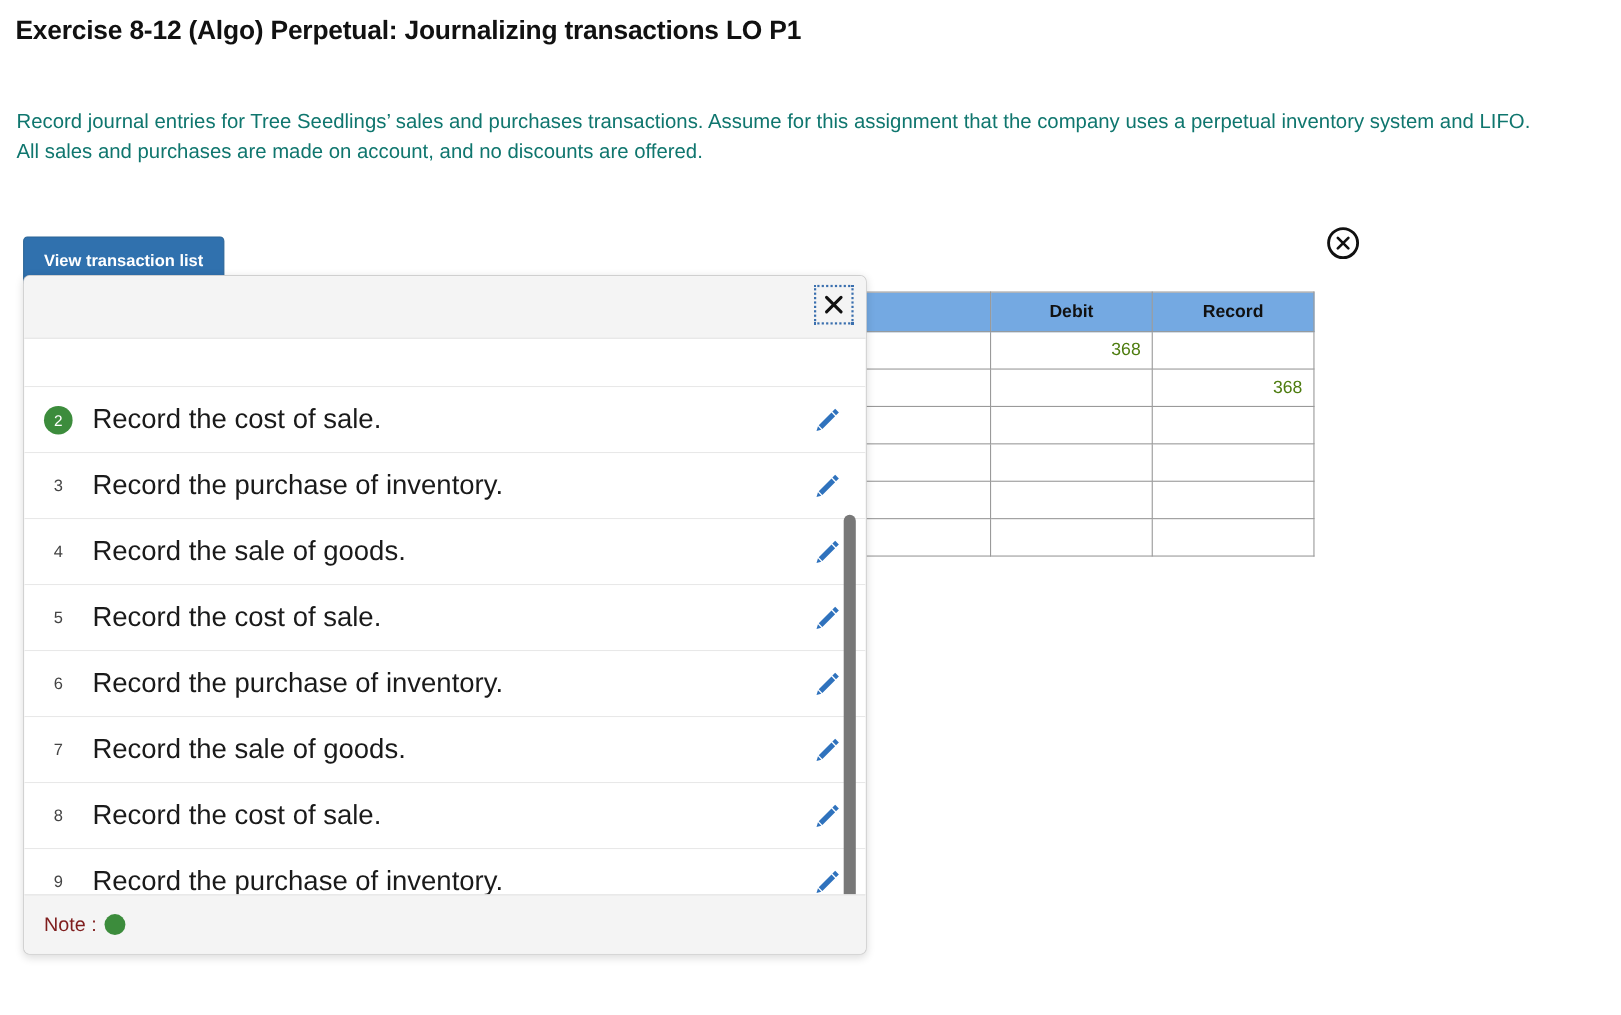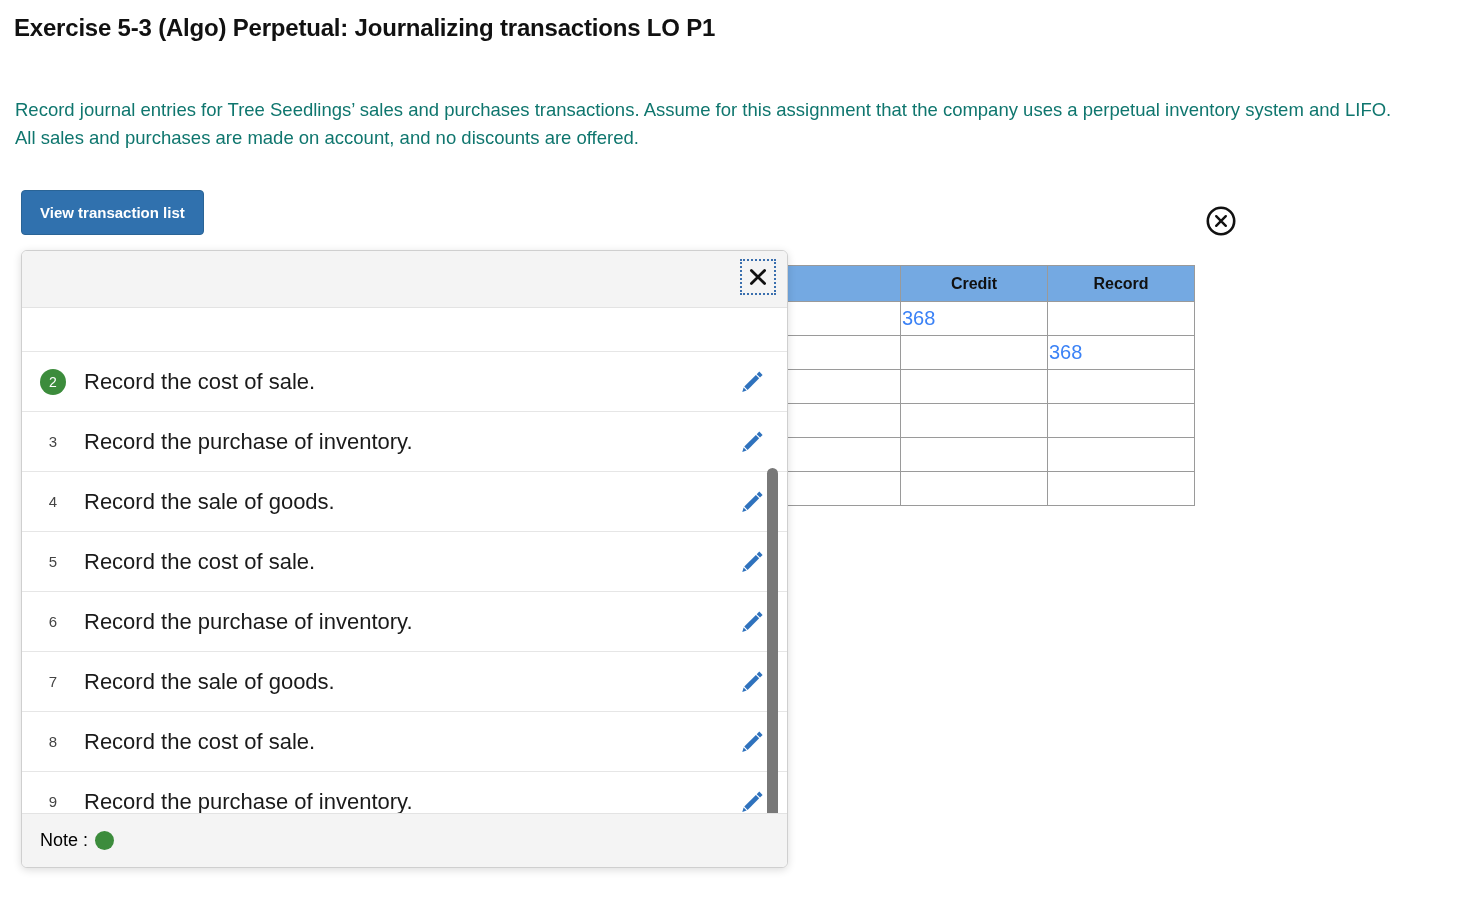--- a/index.html
+++ b/index.html
@@ -35,21 +35,21 @@
     width: 1400px;
     font-size: 18.5px;
     line-height: 28px;
     color: #0f766e;
   }
 
   
   .btn-row {
     position: absolute;
     left: 21px;
-    top: 190px;
+    top: 215px;
     display: flex;
     gap: 8px;
   }
   .blue-btn {
     background: #3071ae;
     color: #ffffff;
     font-size: 15px;
     font-weight: bold;
     border: 1px solid #2a6496;
     border-radius: 4px;
@@ -92,24 +92,24 @@
     background: #74a9e2;
     color: #111111;
     font-size: 16px;
     font-weight: bold;
     text-align: center;
     height: 36px;
   }
   .col-account { width: 260px; }
   .col-amt { width: 147px; }
   .journal-table td.amt {
-    text-align: left;
+    text-align: right;
     padding-right: 10px;
-    font-size: 20px;
-    color: #3b82f6;
+    font-size: 16px;
+    color: #4d7c0f;
   }
 
   
   .popover {
     position: absolute;
     left: 21px;
     top: 250px;
     width: 767px;
     height: 618px;
     background: #ffffff;
@@ -187,21 +187,21 @@
     height: 26px;
     line-height: 26px;
     border-radius: 50%;
     background: #3c8c3c;
     color: #ffffff;
     font-size: 14px;
     text-align: center;
   }
   .txn-text {
     flex: 1 1 auto;
-    font-size: 22px;
+    font-size: 25px;
     color: #1a1a1a;
   }
   .txn-edit {
     flex: 0 0 70px;
     display: flex;
     align-items: center;
     justify-content: center;
     cursor: pointer;
   }
 
@@ -230,49 +230,49 @@
     bottom: 0;
     width: 100%;
     height: 54px;
     background: #f4f4f4;
     border-top: 1px solid #e3e3e3;
     display: flex;
     align-items: center;
     padding-left: 18px;
     box-sizing: border-box;
     font-size: 18px;
-    color: #000000;
+    color: #7f1d1d;
     gap: 0px;
   }
   .note-dot {
     display: inline-block;
     width: 19px;
     height: 19px;
     border-radius: 50%;
     background: #3c8c3c;
     margin: 0 7px 0 7px;
     vertical-align: -2px;
   }
 </style>
 </head>
 <body>
 
-<div class="page-title">Exercise 5-3 (Algo) Perpetual: Journalizing transactions LO P1</div>
+<div class="page-title">Exercise 8-12 (Algo) Perpetual: Journalizing transactions LO P1</div>
 <div class="intro">Record journal entries for Tree Seedlings’ sales and purchases transactions. Assume for this assignment that the company uses a perpetual inventory system and LIFO. All sales and purchases are made on account, and no discounts are offered.</div>
 
 <table class="journal-table">
   <colgroup>
     <col class="col-account">
       <col class="col-amt">
       <col class="col-amt">
   </colgroup>
   <thead>
     <tr>
       <th></th>
-      <th>Credit</th>
+      <th>Debit</th>
       <th>Record</th>
     </tr>
   </thead>
   <tbody id="journal-body">
       <tr>
         <td></td>
         <td class="amt">368</td>
         <td class="amt"></td>
       </tr>
       <tr>

